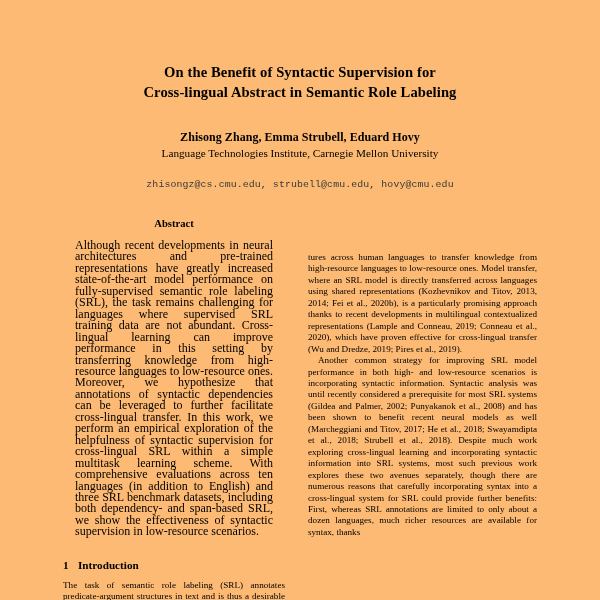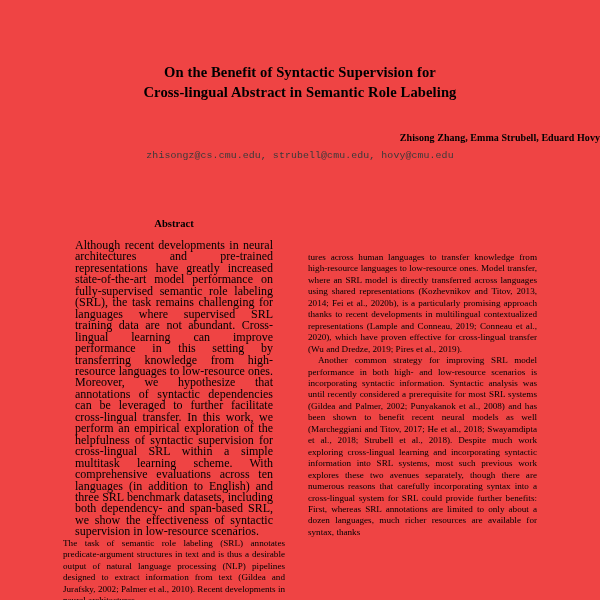--- a/index.html
+++ b/index.html
@@ -13,21 +13,21 @@
     overflow: hidden;
     font-family: "Liberation Serif", "DejaVu Serif", serif;
     color: #000000;
   }
 
   .page {
     position: relative;
     width: 600px;
     height: 600px;
     overflow: hidden;
-    background: #ef4444;
+    background: #fdba74;
   }
 
   
   .title-block {
     padding-top: 62px;
     text-align: center;
   }
   .paper-title {
     font-size: 14.6px;
     font-weight: bold;
@@ -38,36 +38,35 @@
   }
   .paper-title .tline {
     display: block;
   }
 
   .author-block {
     text-align: center;
     margin-top: 28px;
   }
   .authors {
-    font-size: 10px;
+    font-size: 12px;
     font-weight: bold;
     line-height: 15px;
     letter-spacing: 0.05px;
-    text-align: right;
   }
   .affiliation {
     font-size: 11.2px;
     line-height: 15px;
     margin-top: 1px;
   }
   .emails {
     font-family: "Liberation Mono", "DejaVu Sans Mono", monospace;
     font-size: 9.9px;
     line-height: 15px;
-    margin-top: 3px;
+    margin-top: 16px;
     color: #3a3a3a;
     letter-spacing: 0.1px;
   }
 
   
   .columns {
     position: absolute;
     top: 205px;
     left: 0;
     width: 600px;
@@ -139,32 +138,36 @@
 <div class="page">
 
   <div class="title-block">
     <h1 class="paper-title">
       <span class="tline">On the Benefit of Syntactic Supervision for</span>
       <span class="tline">Cross-lingual Abstract in Semantic Role Labeling</span>
     </h1>
 
     <div class="author-block">
       <div class="authors">Zhisong Zhang, Emma Strubell, Eduard Hovy</div>
+      <div class="affiliation">Language Technologies Institute, Carnegie Mellon University</div>
       <div class="emails">zhisongz@cs.cmu.edu, strubell@cmu.edu, hovy@cmu.edu</div>
     </div>
   </div>
 
   <div class="columns">
 
     <div class="col col-left">
       <div class="abstract-wrap">
         <div class="abstract-head">Abstract</div>
         <p class="abstract-body">Although recent developments in neural architectures and pre-trained representations have greatly increased state-of-the-art model performance on fully-supervised semantic role labeling (SRL), the task remains challenging for languages where supervised SRL training data are not abundant. Cross-lingual learning can improve performance in this setting by transferring knowledge from high-resource languages to low-resource ones. Moreover, we hypothesize that annotations of syntactic dependencies can be leveraged to further facilitate cross-lingual transfer. In this work, we perform an empirical exploration of the helpfulness of syntactic supervision for cross-lingual SRL within a simple multitask learning scheme. With comprehensive evaluations across ten languages (in addition to English) and three SRL benchmark datasets, including both dependency- and span-based SRL, we show the effectiveness of syntactic supervision in low-resource scenarios.</p>
       </div>
 
+      <div class="section-head">
+        <span class="secnum">1</span><span>Introduction</span>
+      </div>
       <p class="para">The task of semantic role labeling (SRL) annotates predicate-argument structures in text and is thus a desirable output of natural language processing (NLP) pipelines designed to extract information from text (Gildea and Jurafsky, 2002; Palmer et al., 2010). Recent developments in neural architectures</p>
     </div>
 
     <div class="col col-right">
       <p class="para">tures across human languages to transfer knowledge from high-resource languages to low-resource ones. Model transfer, where an SRL model is directly transferred across languages using shared representations (Kozhevnikov and Titov, 2013, 2014; Fei et al., 2020b), is a particularly promising approach thanks to recent developments in multilingual contextualized representations (Lample and Conneau, 2019; Conneau et al., 2020), which have proven effective for cross-lingual transfer (Wu and Dredze, 2019; Pires et al., 2019).</p>
       <p class="para">Another common strategy for improving SRL model performance in both high- and low-resource scenarios is incorporating syntactic information. Syntactic analysis was until recently considered a prerequisite for most SRL systems (Gildea and Palmer, 2002; Punyakanok et al., 2008) and has been shown to benefit recent neural models as well (Marcheggiani and Titov, 2017; He et al., 2018; Swayamdipta et al., 2018; Strubell et al., 2018). Despite much work exploring cross-lingual learning and incorporating syntactic information into SRL systems, most such previous work explores these two avenues separately, though there are numerous reasons that carefully incorporating syntax into a cross-lingual system for SRL could provide further benefits: First, whereas SRL annotations are limited to only about a dozen languages, much richer resources are available for syntax, thanks</p>
     </div>
 
   </div>
 </div>

